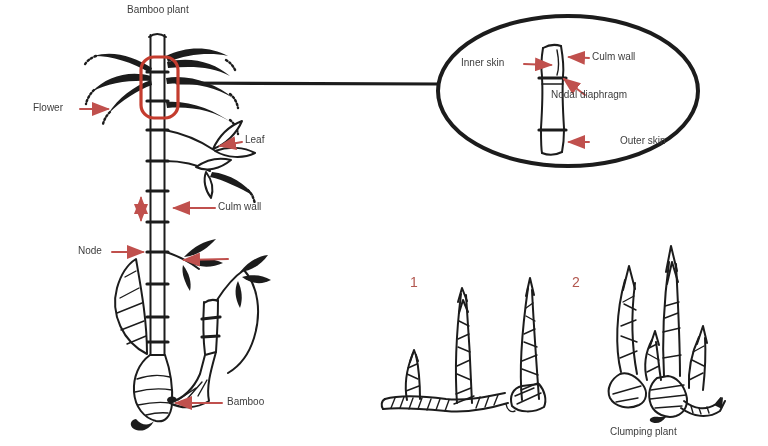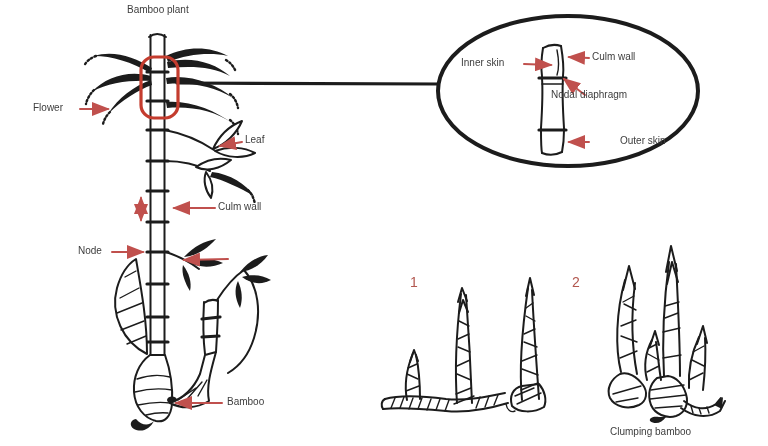--- a/index.html
+++ b/index.html
@@ -186,15 +186,15 @@
   <div class="lbl" style="left:78px;top:245px">Node</div>
   <div class="lbl" style="left:227px;top:396px">Bamboo</div>
 
   <div class="lbl" style="left:461px;top:57px">Inner skin</div>
   <div class="lbl" style="left:592px;top:51px">Culm wall</div>
   <div class="lbl wrap" style="left:551px;top:89px;width:80px">Nodal diaphragm</div>
   <div class="lbl" style="left:620px;top:135px">Outer skin</div>
 
   <div class="lbl num" style="left:410px;top:274px">1</div>
   <div class="lbl num" style="left:572px;top:274px">2</div>
-  <div class="lbl ttl" style="left:610px;top:426px">Clumping bamboo</div>
+  <div class="lbl ttl" style="left:610px;top:426px">Clumping plant</div>
 
 </div>
 
 </body></html>

